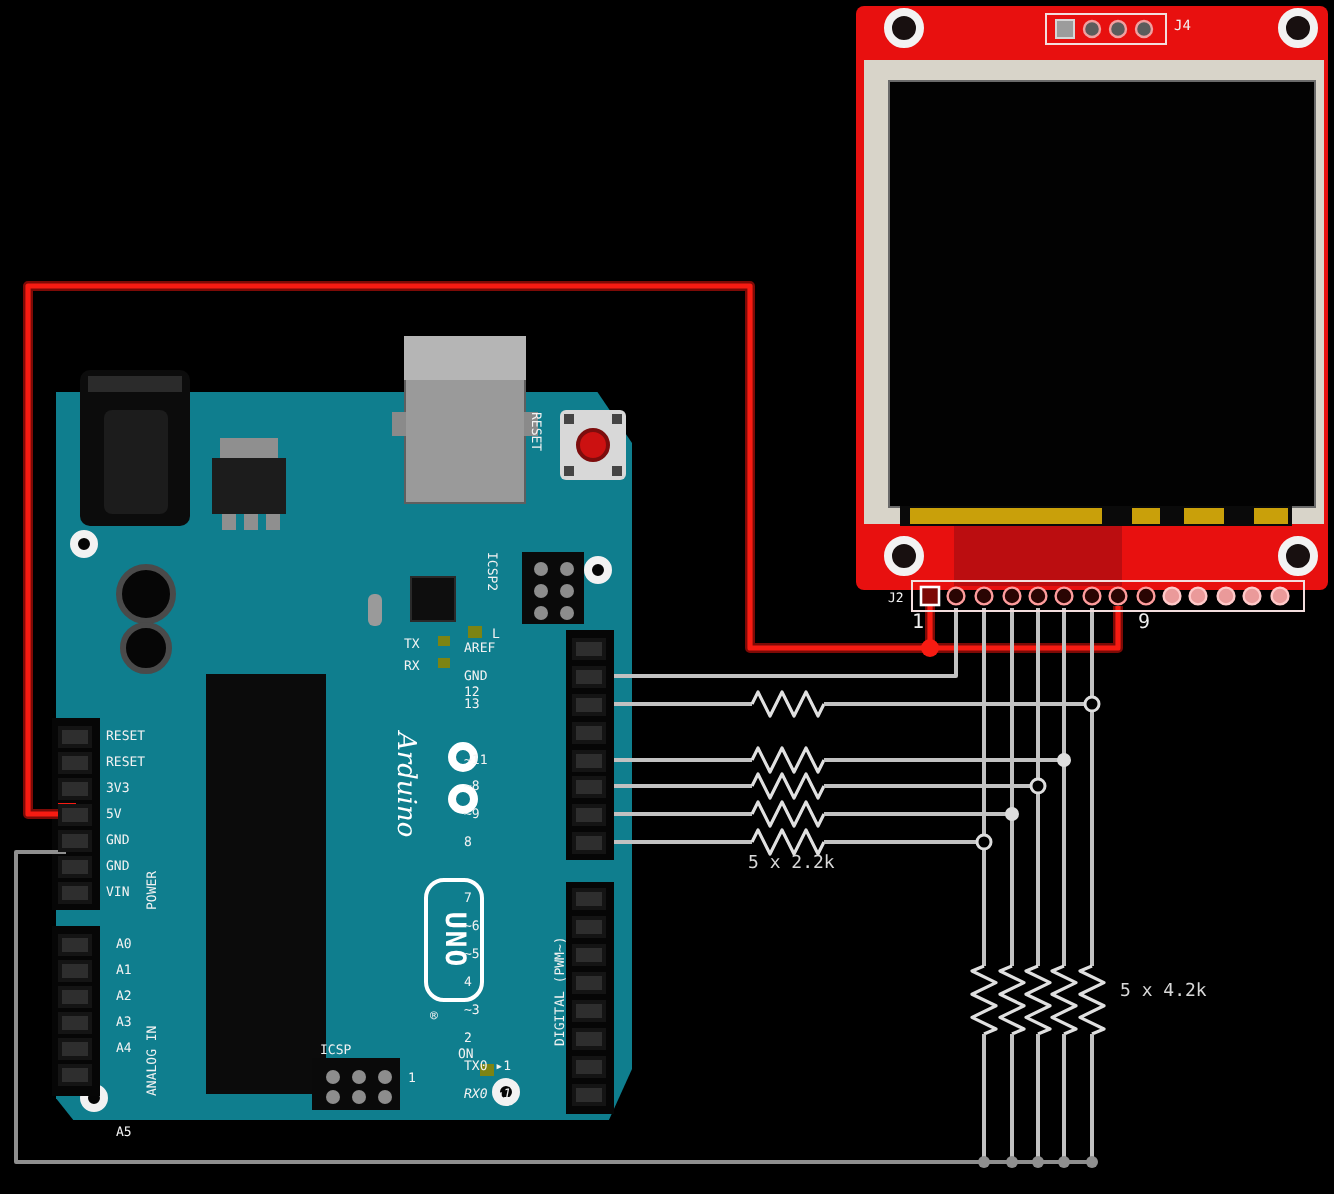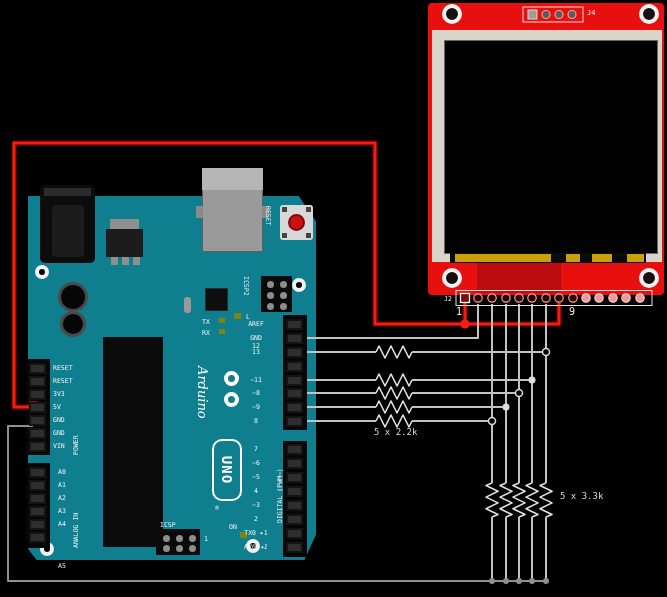--- a/index.html
+++ b/index.html
@@ -4,21 +4,21 @@
 <style>
   html,body{margin:0;padding:0;background:#000;}
   #stage{position:relative;width:667px;height:597px;background:#000;overflow:hidden;
          font-family:"DejaVu Sans Mono","Liberation Mono",monospace;}
   .abs{position:absolute;}
   
   #board{left:28px;top:196px;width:288px;height:364px;background:#0f7e8e;
          clip-path:polygon(0 0,94% 0,100% 7%,100% 93%,96% 100%,3% 100%,0 97%);}
   .hole{width:14px;height:14px;border-radius:50%;background:#050505;border:4px solid #f2f2f2;box-sizing:border-box;}
   .lbl{color:#f2f2f2;font-size:6.5px;line-height:8px;white-space:pre;}
-  .lbl.r{text-align:center;}
+  .lbl.r{text-align:left;}
   .vlbl{color:#f2f2f2;font-size:6.5px;white-space:nowrap;transform-origin:left top;}
   .pin{background:#2e2e2e;border:2px solid #141414;box-sizing:border-box;}
   .dot{border-radius:50%;background:#8d8d8d;}
   .ledsq{background:#7c8413;}
   
   #tft{left:428px;top:3px;width:236px;height:292px;background:#e8100f;border-radius:4px;}
   #tft-bezel{left:4px;top:27px;width:230px;height:232px;background:#d8d4c9;}
   #tft-screen{left:12px;top:10px;width:212px;height:212px;background:#020202;border:1px solid #6a6a6a;}
   .gold{background:#c9a00a;height:8px;top:251px;}
   svg{position:absolute;left:0;top:0;}
@@ -200,21 +200,21 @@
         <circle cx="626" cy="298" r="4.2" fill="#ea9a9a" stroke="#ffc9c9" stroke-width="1.2"></circle>
         <circle cx="640" cy="298" r="4.2" fill="#ea9a9a" stroke="#ffc9c9" stroke-width="1.2"></circle>
       </g>
   </svg>
 
   <div class="abs lbl" style="left:587px;top:9px;font-size:7px;">J4</div>
   <div class="abs lbl" style="left:444px;top:295px;">J2</div>
   <div class="abs numlbl" style="left:456px;top:306px;">1</div>
   <div class="abs numlbl" style="left:569px;top:306px;">9</div>
   <div class="abs rlabel" style="left:374px;top:427px;">5 x 2.2k</div>
-  <div class="abs rlabel" style="left:560px;top:491px;">5 x 3.3k</div>
+  <div class="abs rlabel" style="left:560px;top:491px;">5 x 4.2k</div>
 
 <div class="abs pin" style="left:286px;top:319px;width:17px;height:11px;"></div>
     <div class="abs pin" style="left:286px;top:333px;width:17px;height:11px;"></div>
     <div class="abs pin" style="left:286px;top:347px;width:17px;height:11px;"></div>
     <div class="abs pin" style="left:286px;top:361px;width:17px;height:11px;"></div>
     <div class="abs pin" style="left:286px;top:375px;width:17px;height:11px;"></div>
     <div class="abs pin" style="left:286px;top:388px;width:17px;height:11px;"></div>
     <div class="abs pin" style="left:286px;top:402px;width:17px;height:11px;"></div>
     <div class="abs pin" style="left:286px;top:416px;width:17px;height:11px;"></div>
     <div class="abs pin" style="left:286px;top:444px;width:17px;height:11px;"></div>

